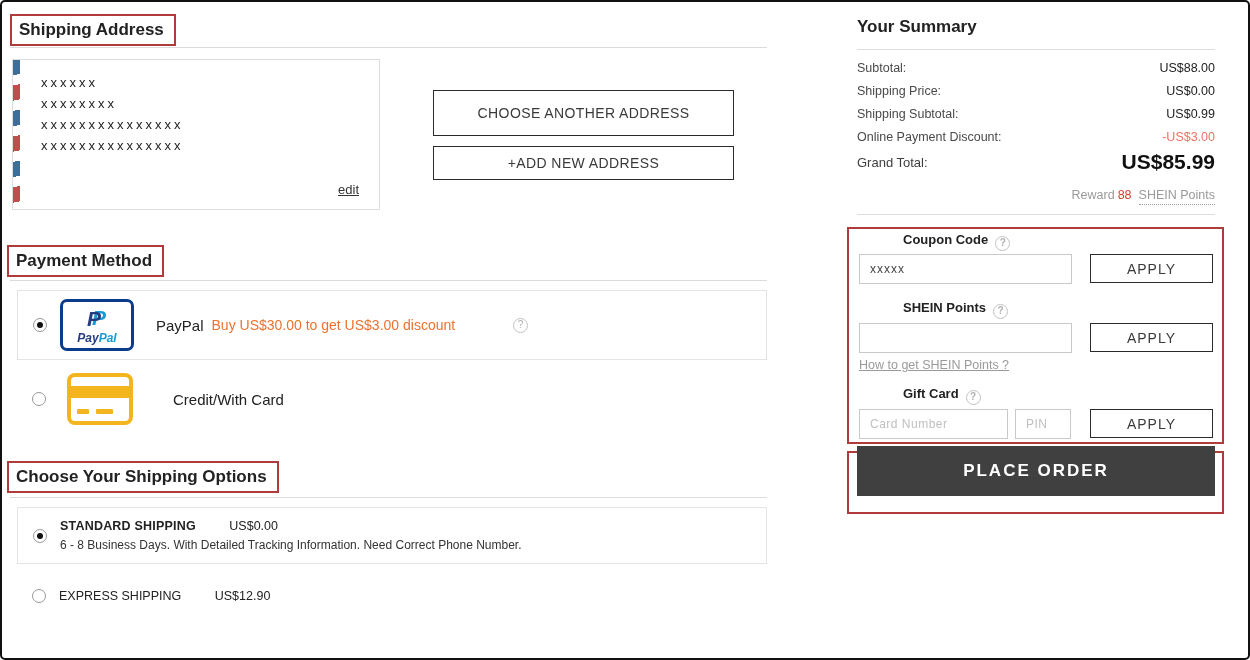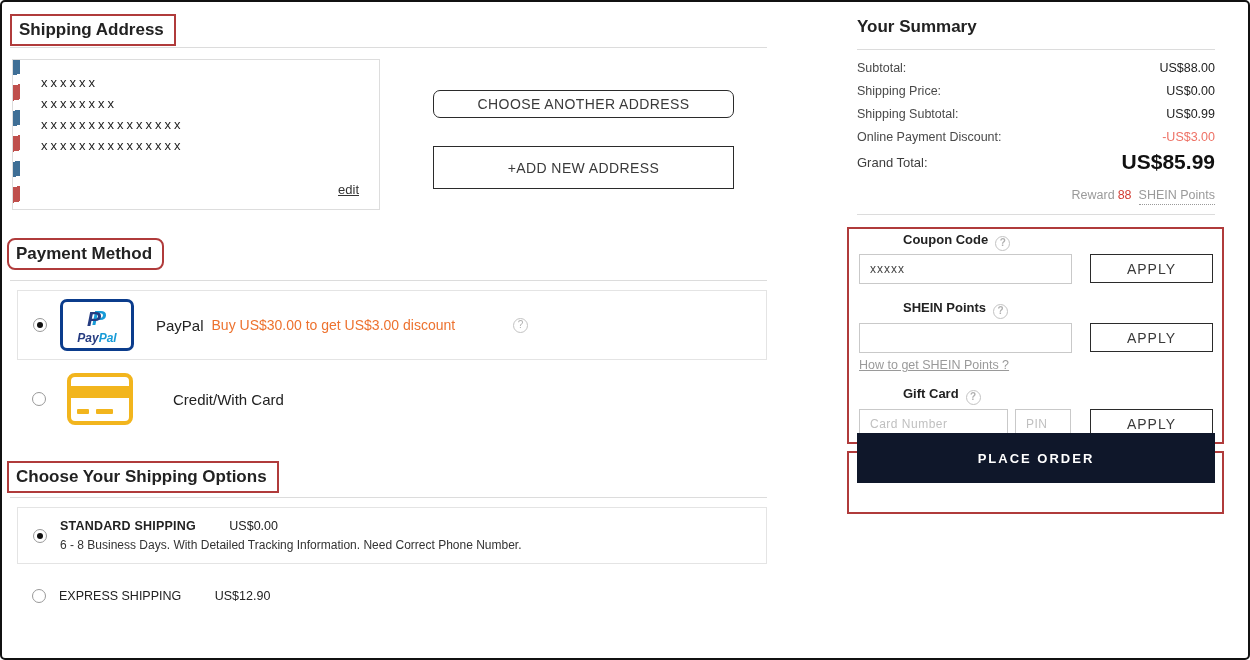--- a/index.html
+++ b/index.html
@@ -40,25 +40,25 @@
   .addr-card { position:absolute; left:10px; top:57px; width:368px; height:151px;
                border:1px solid #ddd; background:#fff; }
   .airmail { position:absolute; left:0; top:0; bottom:0; width:7px;
              background:repeating-linear-gradient(169deg,
                #3f6f96 0px, #3f6f96 15px, transparent 15px, transparent 25px,
                #bf4f4c 25px, #bf4f4c 40px, transparent 40px, transparent 50px); }
   .addr-lines { position:absolute; left:28px; top:12px; font-size:13px;
                 letter-spacing:3px; line-height:21px; color:#222; }
   .edit-link { position:absolute; right:20px; bottom:12px; font-size:13px;
                color:#333; text-decoration:underline; cursor:pointer; }
-  .btn-choose { left:431px; top:88px; width:301px; height:28px;border-radius:7px; }
-  .btn-add    { left:431px; top:144px; width:301px; height:43px; }
-
-  
-  .pay-title { left:5px; top:236px;border-radius:8px; }
+  .btn-choose { left:431px; top:88px; width:301px; height:46px; }
+  .btn-add    { left:431px; top:144px; width:301px; height:34px; }
+
+  
+  .pay-title { left:5px; top:243px; }
   .div-pay { left:8px; top:278px; width:757px; }
   .pay-row { position:absolute; left:15px; width:750px; display:flex; align-items:center; }
   .row-paypal { top:288px; height:70px; border:1px solid #e4e4e4; padding-left:15px; }
   .row-card { top:366px; height:62px; padding-left:15px; }
   .pp-logo { width:74px; height:52px; border:3px solid #0b3c8c; border-radius:7px;
              margin:0 22px 0 13px; background:#fff; display:flex; flex-direction:column;
              align-items:center; justify-content:center; flex:0 0 auto; position:relative; }
   .pp-mono { position:relative; height:24px; width:20px; }
   .pp-mono i { position:absolute; font-style:italic; font-weight:bold; font-size:21px; line-height:24px; }
   .pp-mono .p-back { left:5px; top:0; color:#179bd7; }
@@ -114,22 +114,22 @@
   .btn-apply-points { top:321px; }
   .lnk-points { position:absolute; left:857px; top:356px; font-size:12.5px;
                 color:#9a9a9a; text-decoration:underline; cursor:pointer; }
   .lbl-gift { left:857px; top:384px; }
   .inp-card { left:857px; top:407px; width:149px; }
   .inp-pin { left:1013px; top:407px; width:56px; }
   .btn-apply-gift { top:407px; }
 
   
   .anno-place { left:845px; top:449px; width:377px; height:63px; }
-  .place-btn { position:absolute; left:855px; top:431px; width:358px; height:50px;
-               background:#0f172a; color:#fff; border:none; font-size:13px;
+  .place-btn { position:absolute; left:855px; top:444px; width:358px; height:50px;
+               background:#404040; color:#fff; border:none; font-size:17px;
                font-weight:bold; letter-spacing:2px; cursor:pointer;
                font-family:"Liberation Sans", sans-serif; }
 </style>
 </head>
 <body>
 
 <div class="page">
 
   <div class="red-title ship-title">
     <span>Shipping Address</span>

